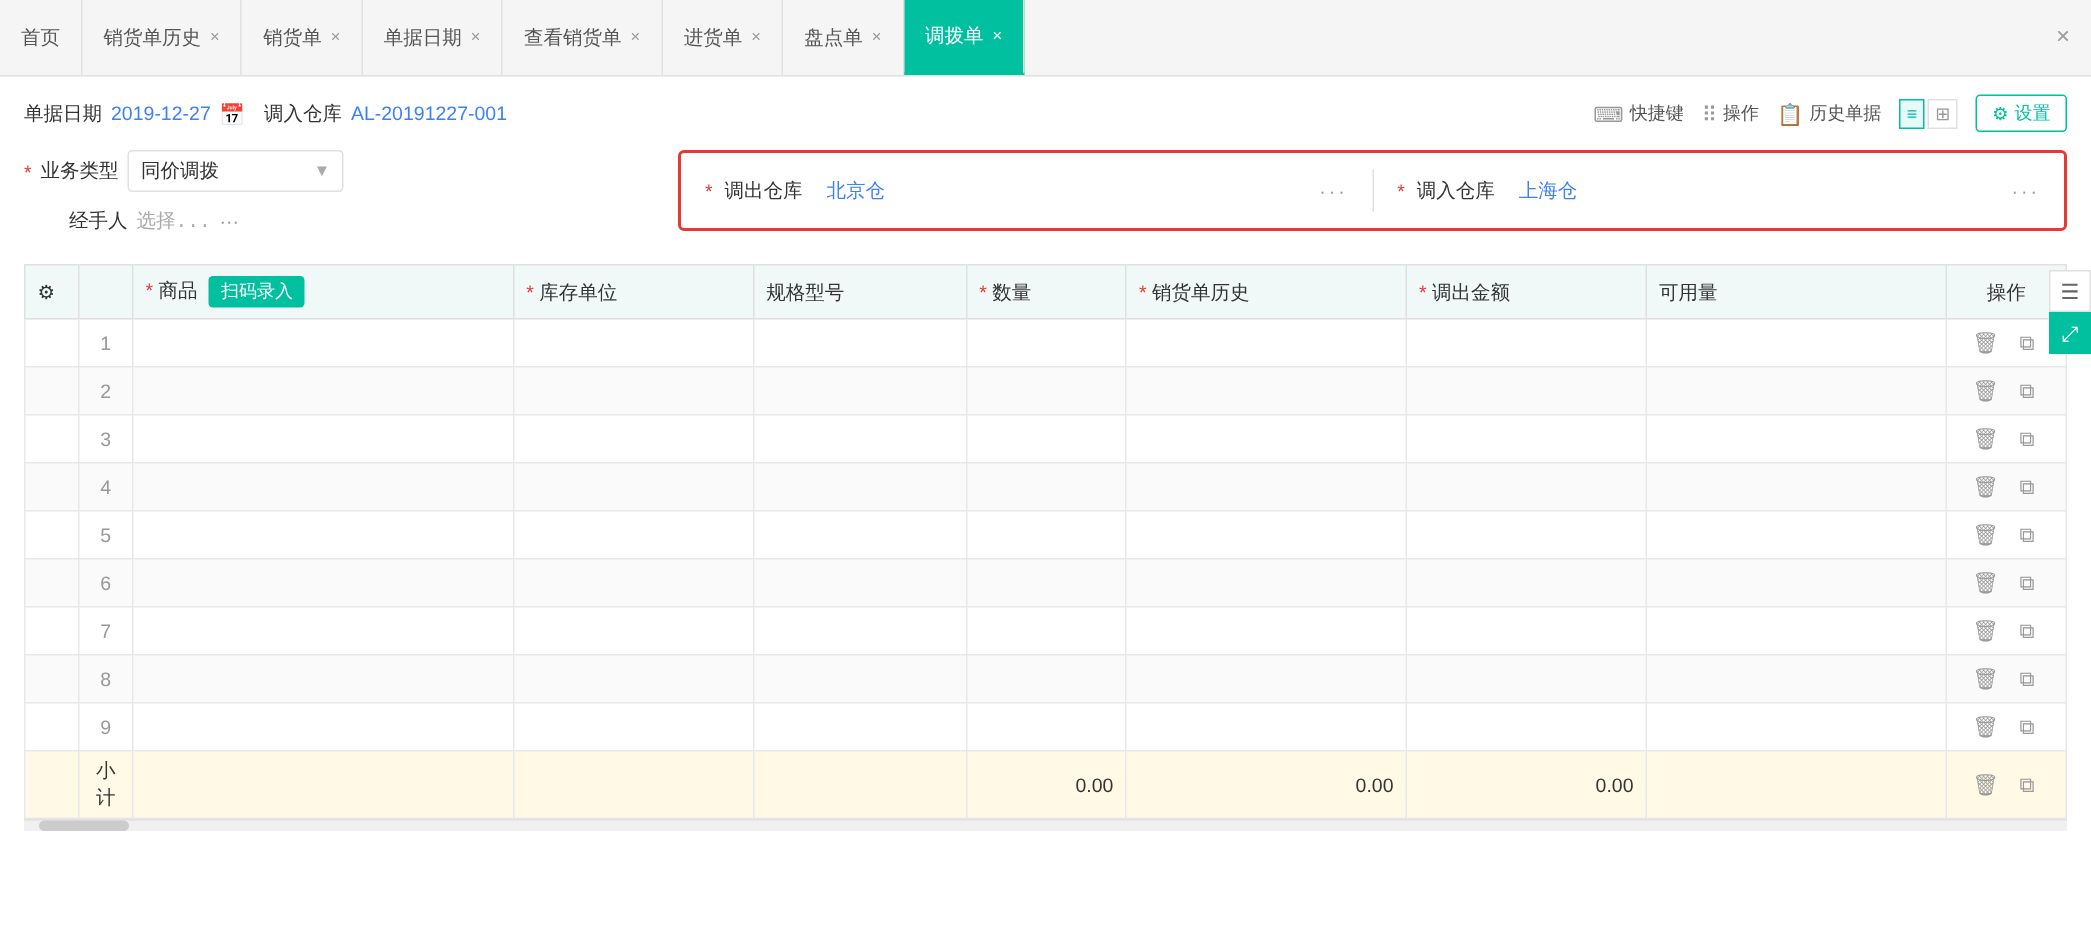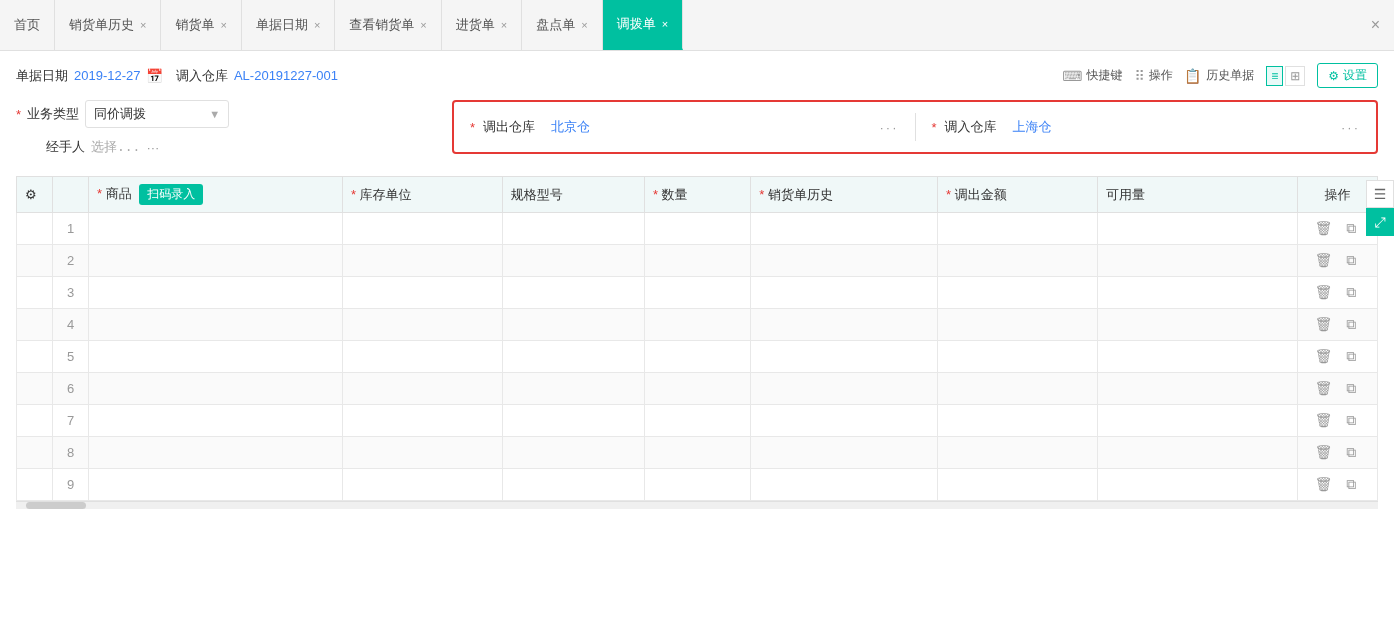--- a/index.html
+++ b/index.html
@@ -550,20 +550,35 @@
         <td></td>
         <td></td>
         <td></td>
         <td></td>
         <td></td>
         <td class="col-ops">
           <span class="op-icon">🗑</span>
           <span class="op-icon">⧉</span>
         </td>
       </tr>
+        <tr class="subtotal-row">
+        <td></td>
+        <td class="row-num subtotal-val">小计</td>
+        <td></td>
+        <td></td>
+        <td></td>
+        <td class="subtotal-val" style="text-align:right;">0.00</td>
+        <td class="subtotal-val" style="text-align:right;">0.00</td>
+        <td class="subtotal-val" style="text-align:right;">0.00</td>
+        <td></td>
+        <td class="col-ops">
+          <span class="op-icon">🗑</span>
+          <span class="op-icon">⧉</span>
+        </td>
+      </tr>
       </tbody>
   </table>
 
   <div class="scrollbar-row">
     <div class="scrollbar-thumb"></div>
   </div>
 </div>
 
 <div class="right-sidebar">
   <div class="sidebar-icon-btn">

